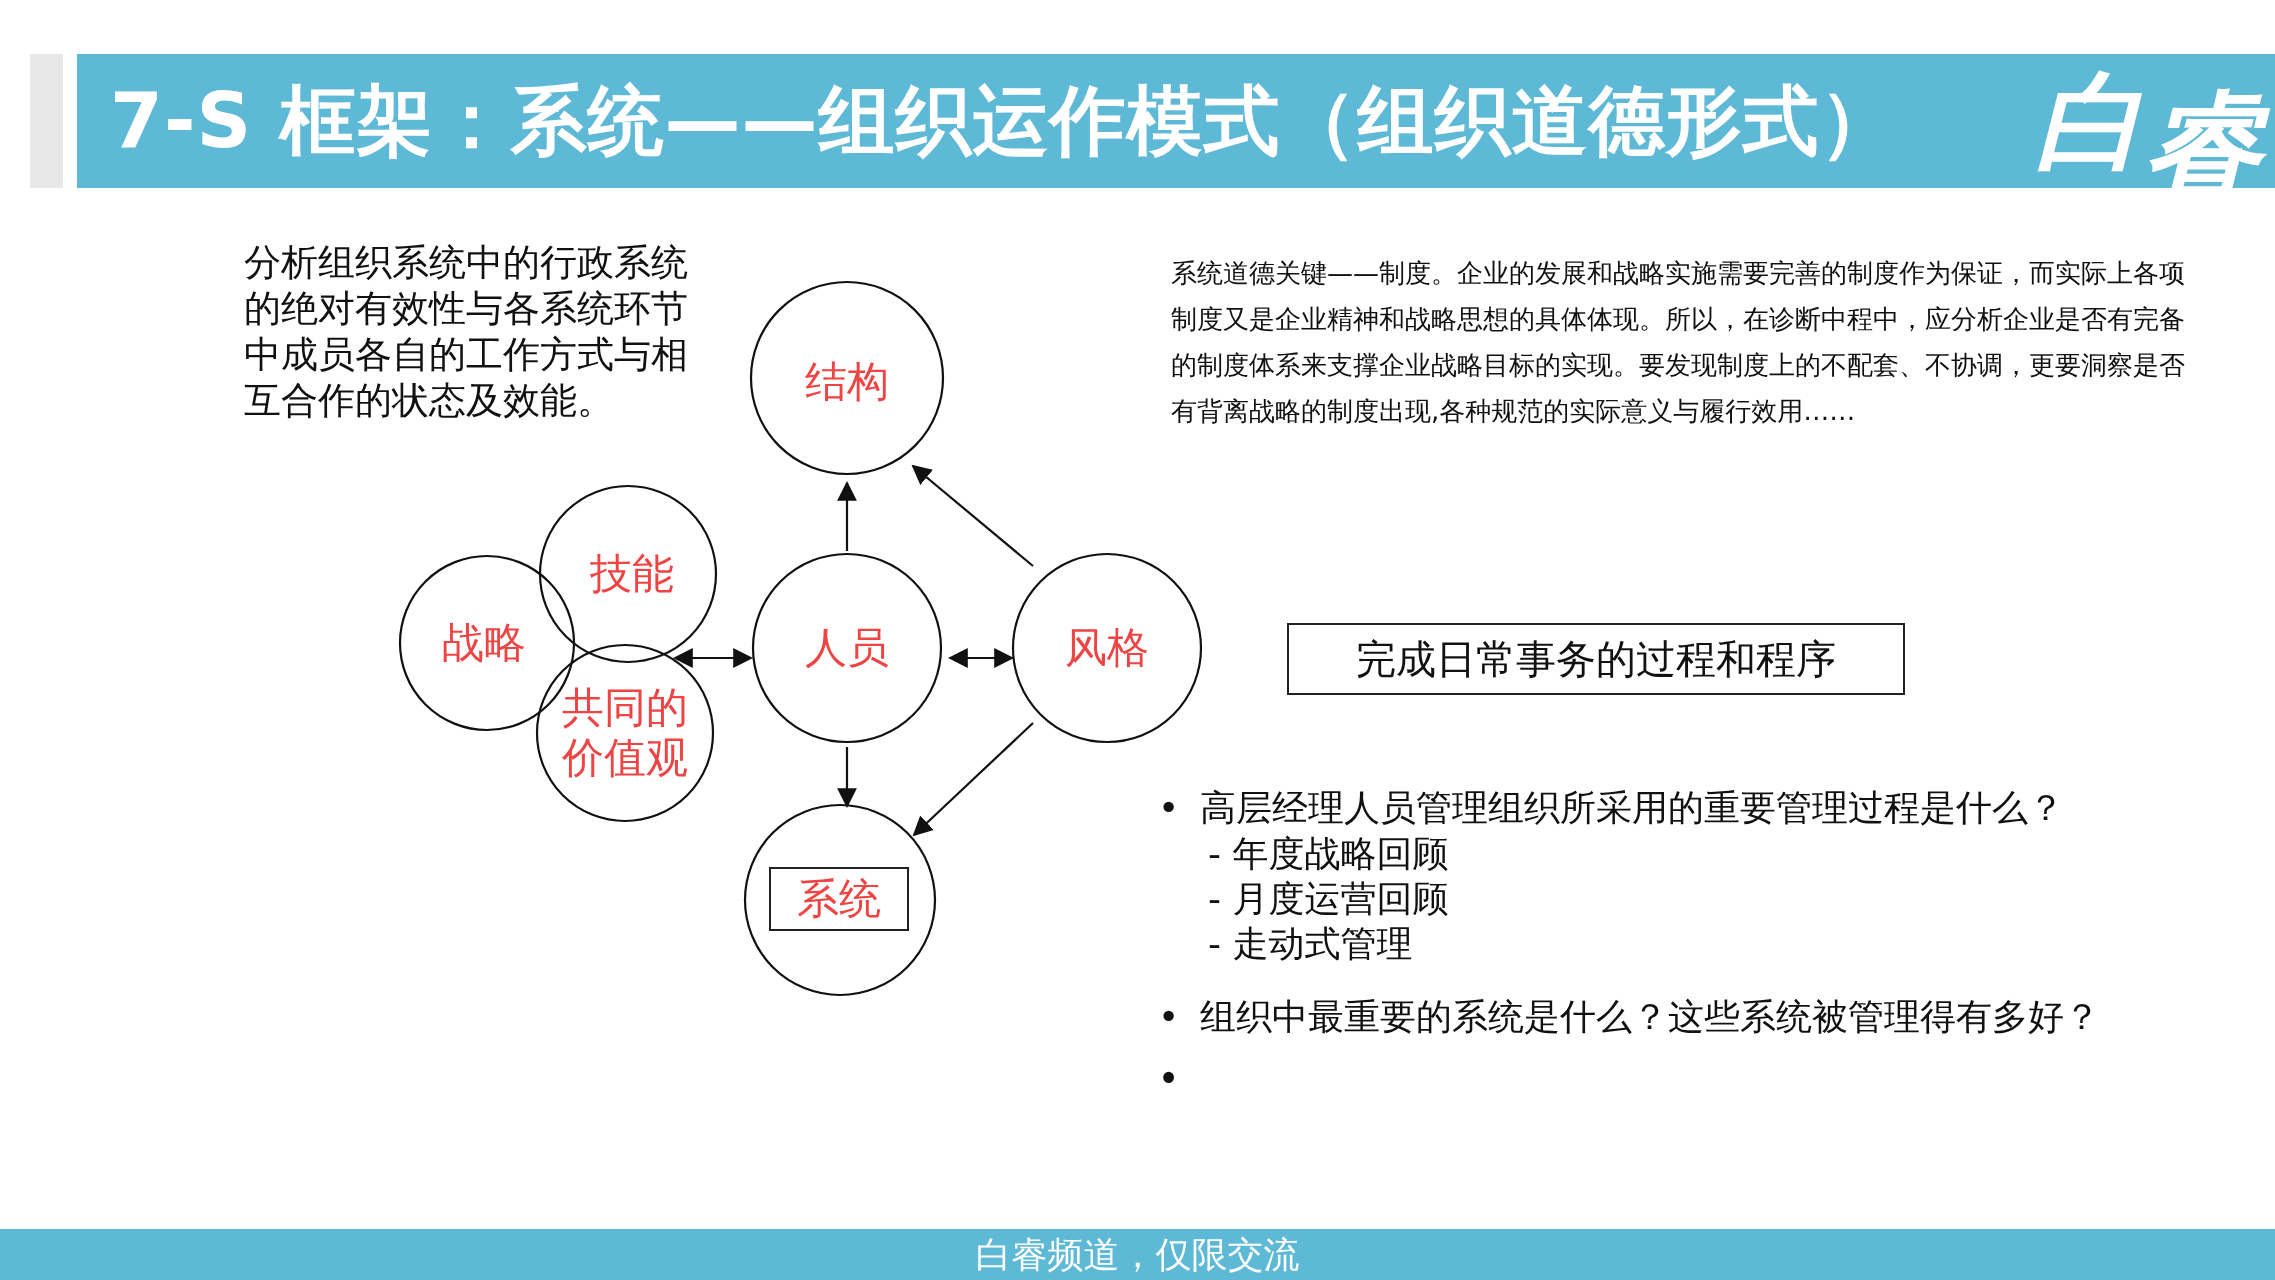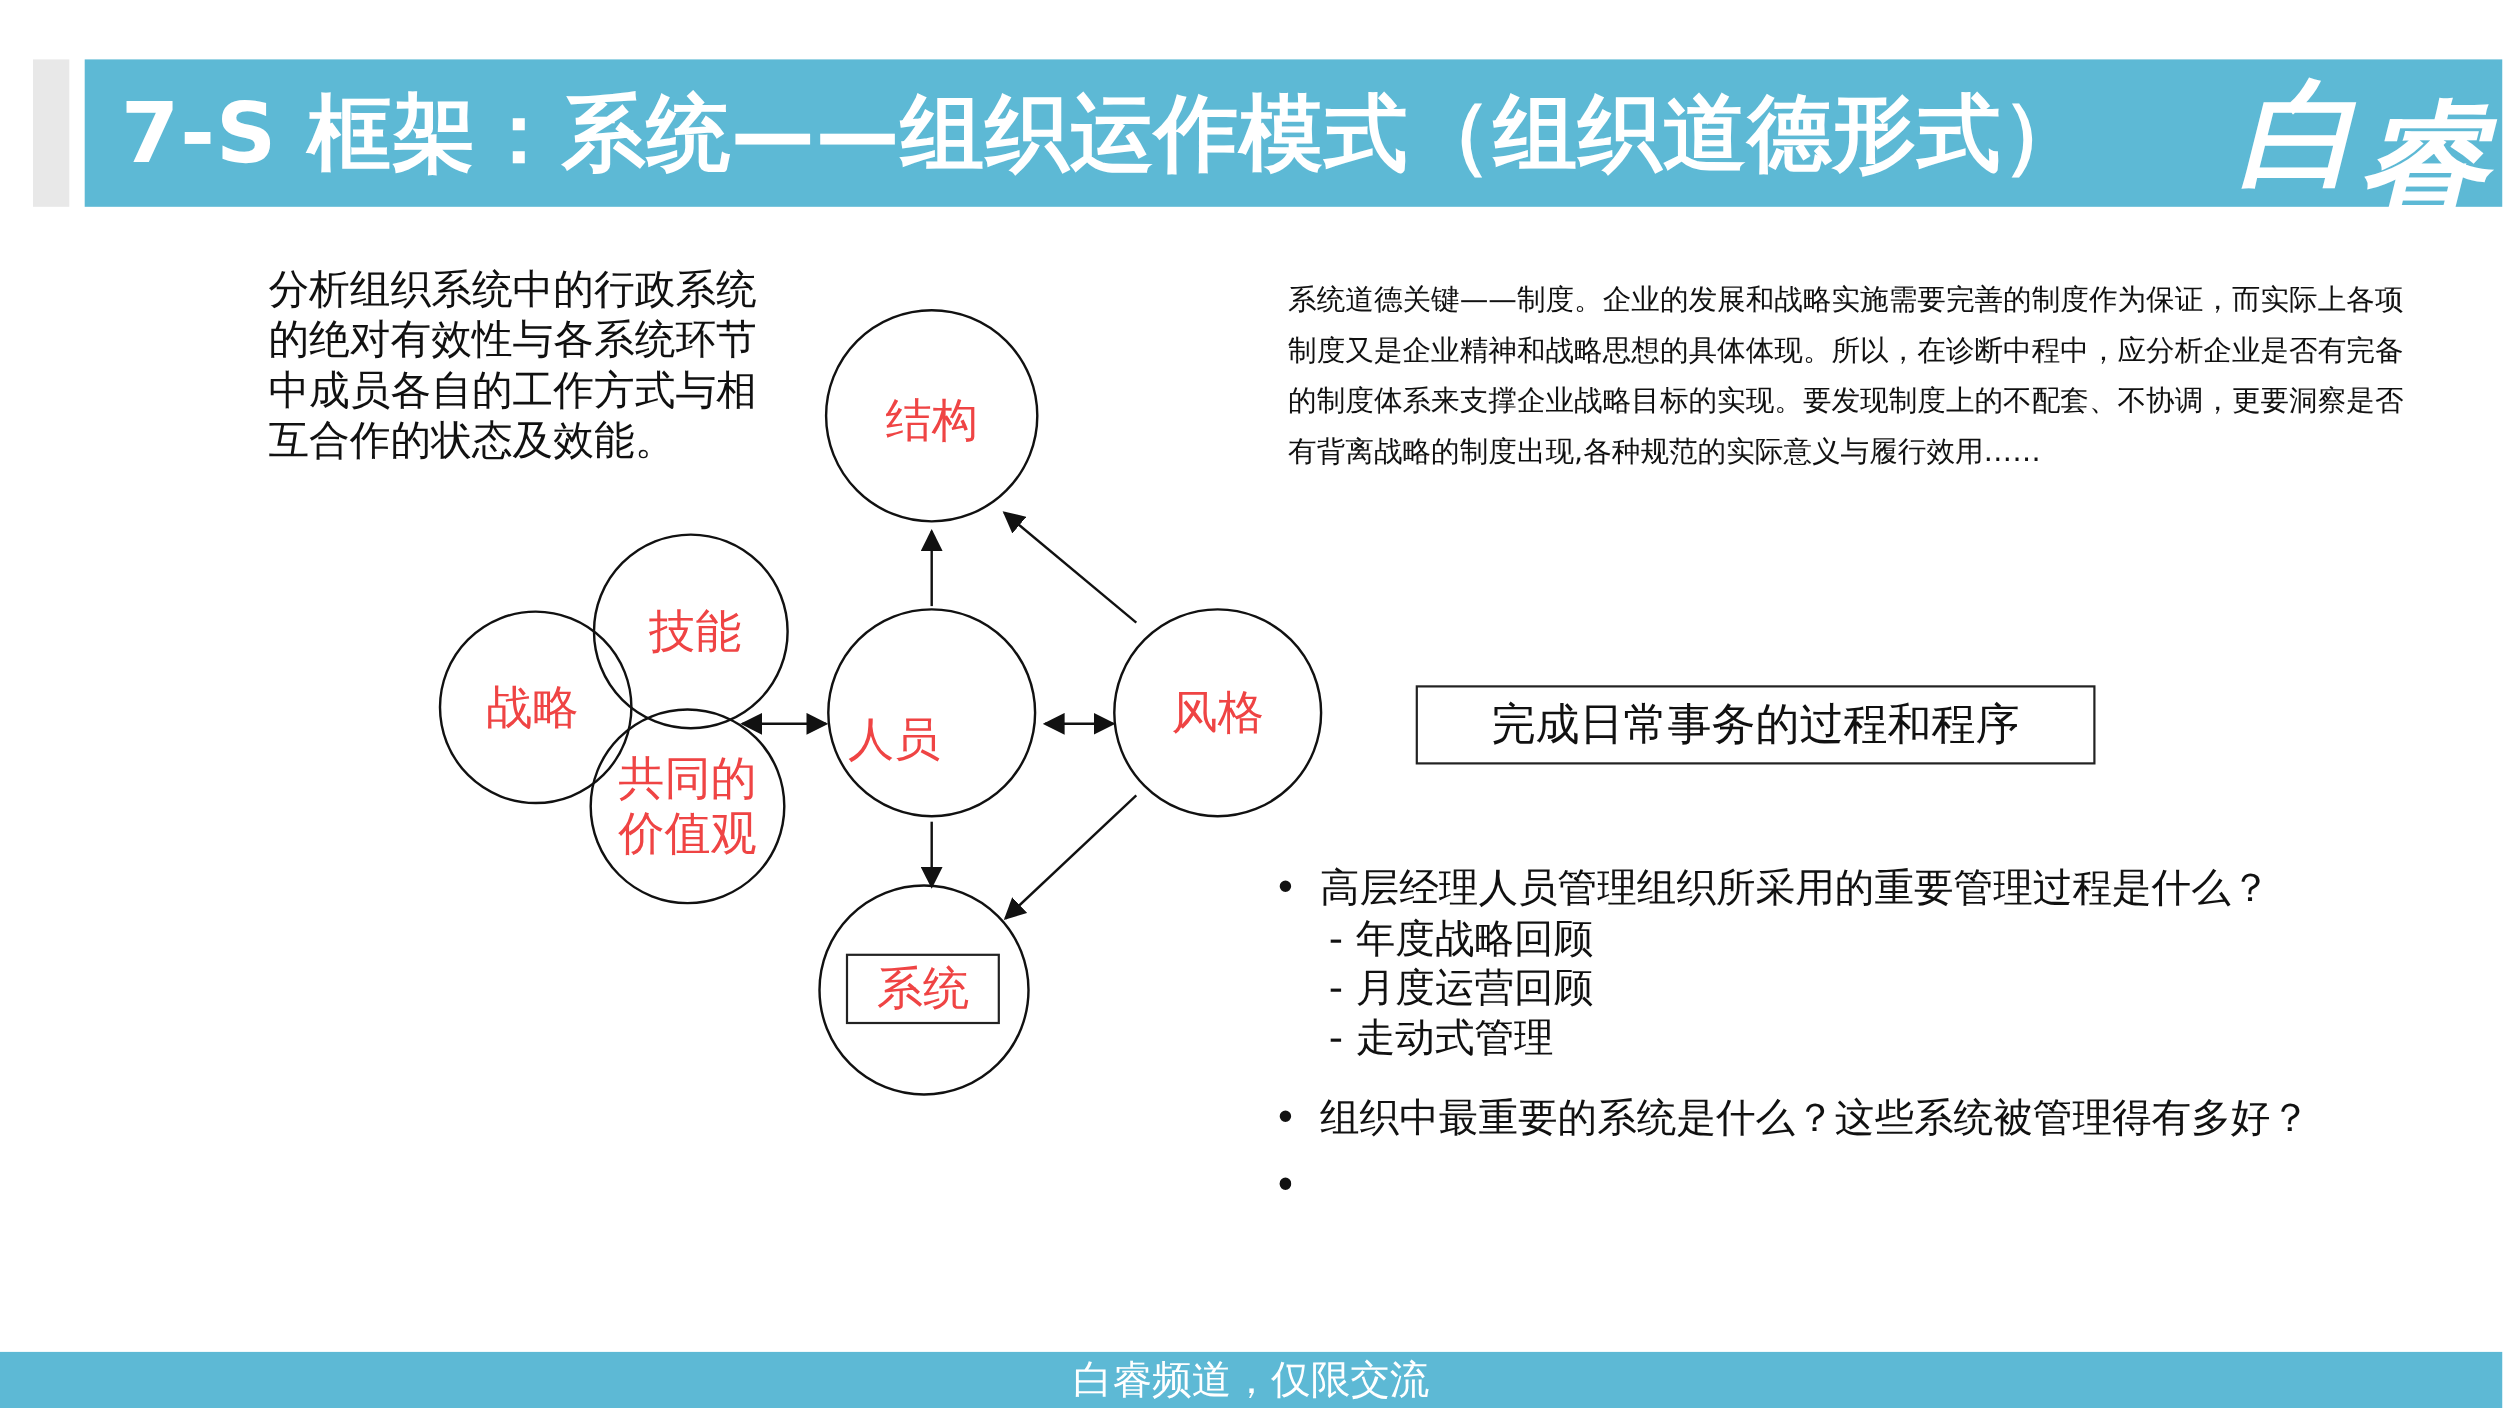--- a/index.html
+++ b/index.html
@@ -69,21 +69,21 @@
 
     <line x1="1033" y1="723" x2="914" y2="835" marker-end="url(#arr)"></line>
 
     <line x1="950" y1="658" x2="1012" y2="658" marker-start="url(#arr)" marker-end="url(#arr)"></line>
 
     <line x1="675" y1="658" x2="751" y2="658" marker-start="url(#arr)" marker-end="url(#arr)"></line>
   </g>
 </svg>
 
 <div class="node-label" style="left:847px;top:382px;">结构</div>
-<div class="node-label" style="left:813px;top:648px;margin-top:24px;">人员</div>
+<div class="node-label" style="left:847px;top:648px;">人员</div>
 <div class="node-label" style="left:1107px;top:648px;">风格</div>
 <div class="node-label box" style="left:839px;top:899px;width:104px;">系统</div>
 <div class="node-label" style="left:484px;top:643px;">战略</div>
 <div class="node-label" style="left:632px;top:574px;">技能</div>
 <div class="node-label" style="left:625px;top:708px;">共同的</div>
 <div class="node-label" style="left:625px;top:758px;">价值观</div>
 
 <div class="proc-box">完成日常事务的过程和程序</div>
 
 <div class="questions">

